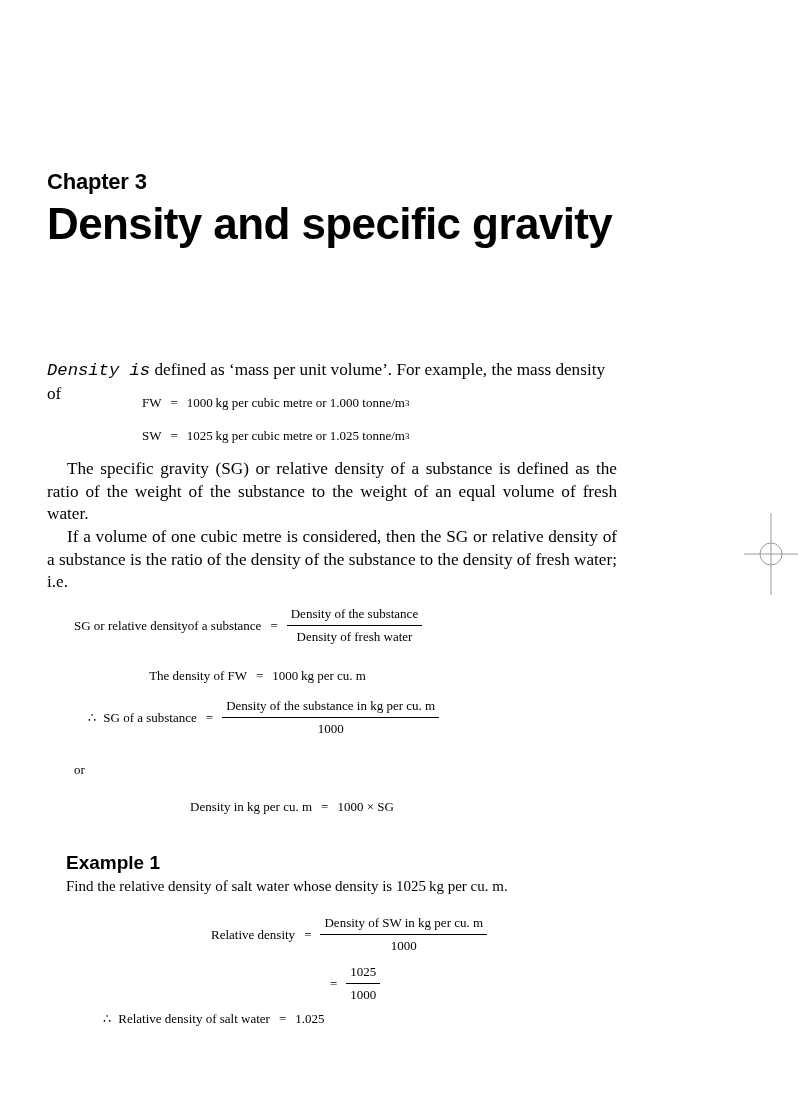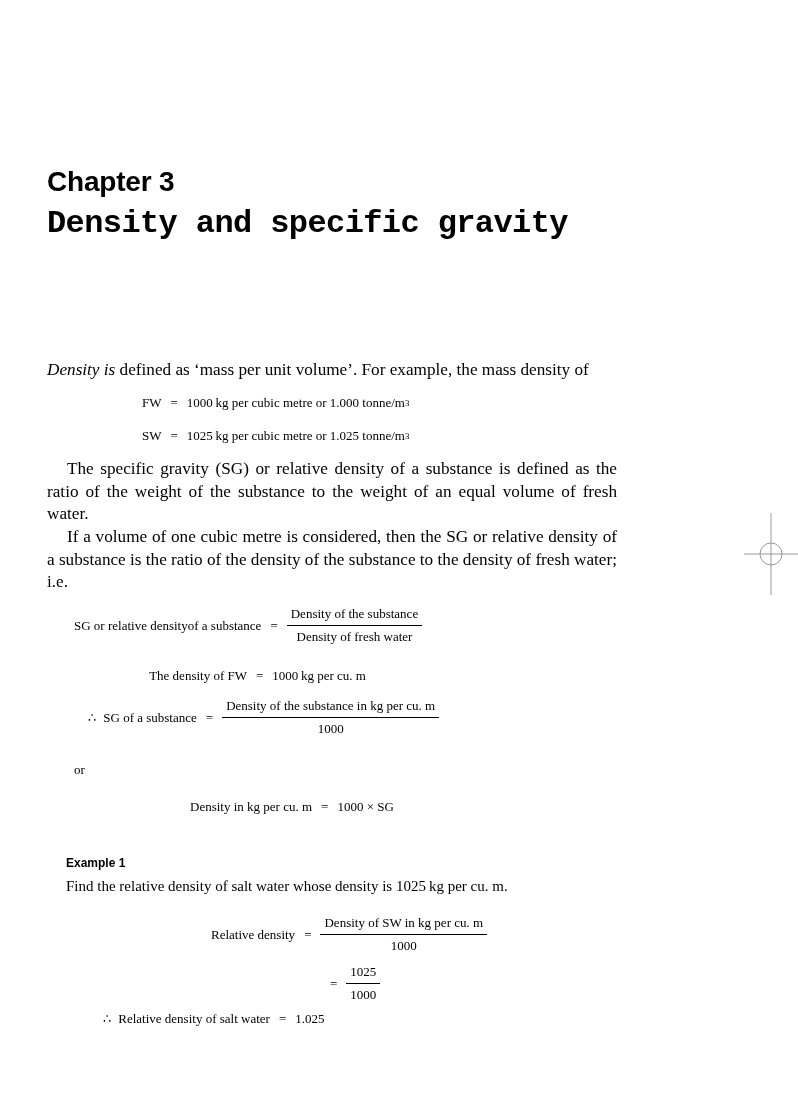--- a/index.html
+++ b/index.html
@@ -20,46 +20,46 @@
   
   .chapter-head {
     position: absolute;
     left: 47px;
     top: 168px;
     width: 600px;
   }
   .chapter-label {
     font-family: "Liberation Sans", "DejaVu Sans", sans-serif;
     font-weight: bold;
-    font-size: 28px;
+    font-size: 22px;
     line-height: 28px;
     letter-spacing: -0.2px;
     margin: 0;
   }
   .chapter-title {
-    font-family: Liberation Mono, monospace;
+    font-family: Liberation Sans, sans-serif;
     font-weight: bold;
-    font-size: 32px;
+    font-size: 44px;
     line-height: 51px;
     letter-spacing: -0.6px;
     margin: 2px 0 16px 0;
     max-width: 575px;
   }
 
   
   .body-block {
     position: absolute;
     left: 47px;
     width: 570px;
     font-size: 17.2px;
     line-height: 22.6px;
     text-align: justify;
   }
   .body-block.nojust { text-align: left; }
-  .ital { font-style: italic; }
+  .ital { font-style: italic; font-family: Liberation Mono, monospace; }
   .indent { text-indent: 20px; }
 
   
   .math {
     position: absolute;
     font-family: "Liberation Serif", "DejaVu Serif", serif;
     font-size: 13px;
     line-height: 21px;
     white-space: nowrap;
   }
@@ -104,21 +104,21 @@
     vertical-align: super;
     line-height: 0;
   }
 
   
   .example-head {
     position: absolute;
     left: 66px;
     font-family: "Liberation Sans", "DejaVu Sans", sans-serif;
     font-weight: bold;
-    font-size: 12px;
+    font-size: 19px;
     line-height: 18px;
   }
   .example-body {
     position: absolute;
     left: 66px;
     width: 560px;
     font-size: 15px;
     line-height: 22px;
     white-space: nowrap;
   }

